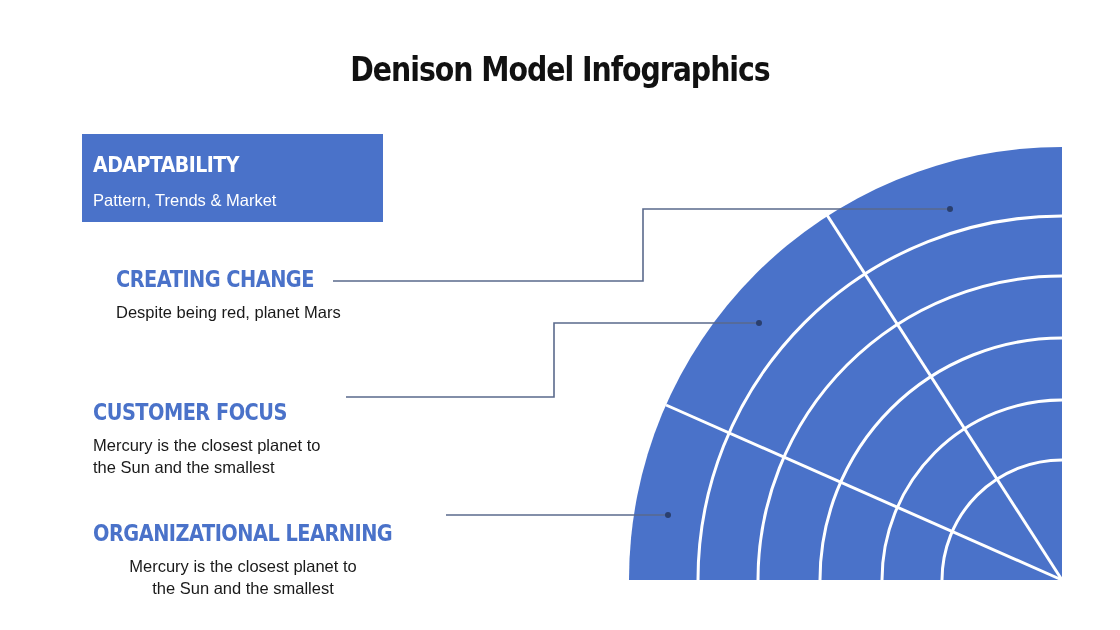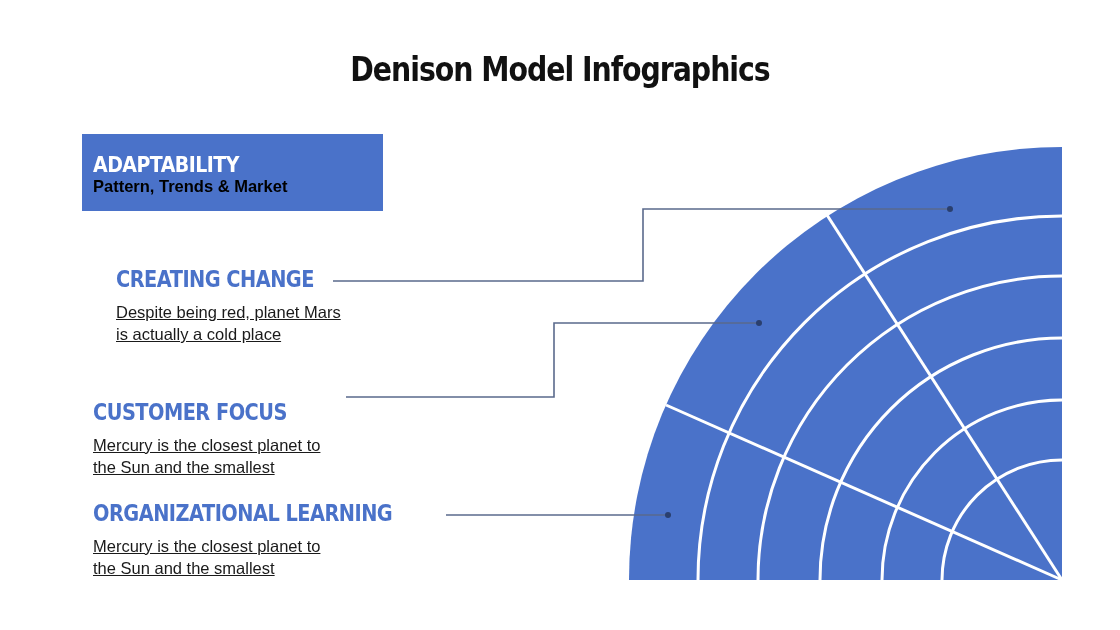--- a/index.html
+++ b/index.html
@@ -8,70 +8,69 @@
     background: #ffffff;
     font-family: "Liberation Sans", sans-serif;
   }
   .title {
     position: absolute; left: 0; top: 50px; width: 1120px; text-align: center;
     font-family: "DejaVu Sans", sans-serif; font-weight: bold;
     font-size: 33px; color: #111111; letter-spacing: -1.2px;
     transform: scaleX(0.86); transform-origin: 50% 50%;
   }
   .adapt-box {
-    position: absolute; left: 82px; top: 134px; width: 301px; height: 77px;
+    position: absolute; left: 82px; top: 134px; width: 301px; height: 88px;
     background: #4a72c9; box-sizing: border-box; padding: 18px 0 0 11px;
   }
   .adapt-title {
     display: block; color: #ffffff; font-family: "DejaVu Sans", sans-serif;
     font-weight: bold; font-size: 22px; letter-spacing: -0.6px;
     transform: scaleX(0.86); transform-origin: 0 50%; white-space: nowrap;
   }
   .adapt-sub {
-    display: block; color: #000000; font-size: 16.5px;  font-weight: bold;
+    display: block; color: #ffffff; font-size: 16.5px; margin-top: 14px;
   }
   .item { position: absolute; left: 93px; }
   .item-head {
     display: block; color: #4a72c9; font-family: "DejaVu Sans", sans-serif;
     font-weight: bold; font-size: 22.5px; letter-spacing: -0.6px; white-space: nowrap;
     transform: scaleX(0.86); transform-origin: 0 50%;
   }
   .item-desc {
     display: block; color: #1a1a1a; font-size: 16.5px; line-height: 22px;
-    margin-top: 9px; width: 300px; text-decoration: underline;
+    margin-top: 9px; width: 300px;
   }
   svg.diagram { position: absolute; left: 0; top: 0; }
 </style>
 </head>
 <body>
 
 <div class="title">Denison Model Infographics</div>
 
 <div class="adapt-box">
   <span class="adapt-title">ADAPTABILITY</span>
   <span class="adapt-sub">Pattern, Trends &amp; Market</span>
 </div>
 
 <div class="item" style="top:266px;margin-left:23px;">
   <span class="item-head">CREATING CHANGE</span>
   <span class="item-desc">
     <span>Despite being red, planet Mars</span><br>
-    <span>is actually a cold place</span>
   </span>
 </div>
 
 <div class="item" style="top:399px;">
   <span class="item-head">CUSTOMER FOCUS</span>
   <span class="item-desc">
     <span>Mercury is the closest planet to</span><br>
     <span>the Sun and the smallest</span>
   </span>
 </div>
 
-<div class="item" style="top:500px;">
+<div class="item" style="top:520px;text-align:center;">
   <span class="item-head">ORGANIZATIONAL LEARNING</span>
   <span class="item-desc">
     <span>Mercury is the closest planet to</span><br>
     <span>the Sun and the smallest</span>
   </span>
 </div>
 
 <svg class="diagram" width="1120" height="630" viewBox="0 0 1120 630">
 
   <path d="M1062,580 L629,580 A433,433 0 0 1 1062,147 Z" fill="#4a72c9"></path>

